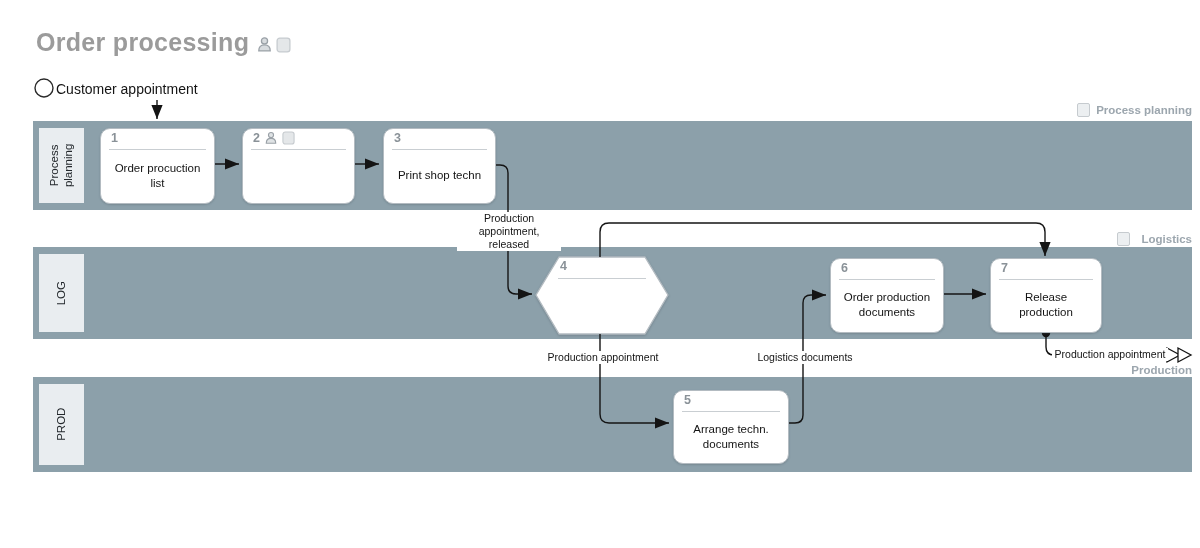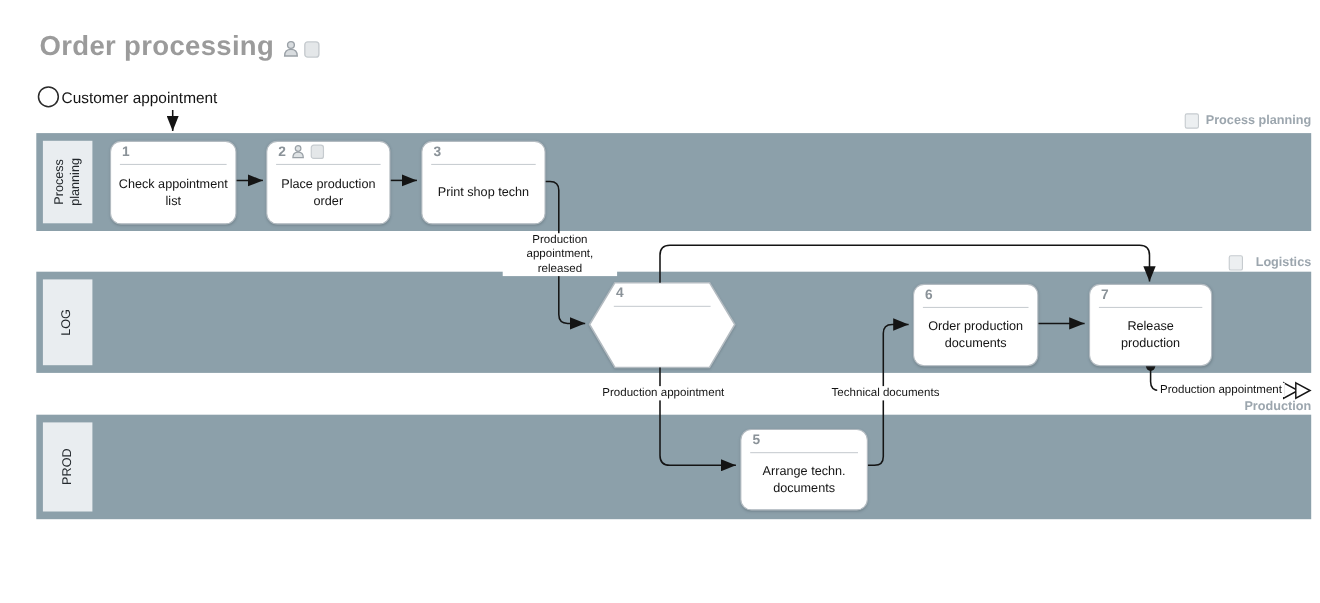--- a/index.html
+++ b/index.html
@@ -145,42 +145,40 @@
     </g>
   </svg>
 
   <div class="start-label">Customer appointment</div>
 
   <div class="task n1">
     <div class="num-row">
         <span>1</span>
       </div>
     <div class="sep"></div>
-    <div class="task-label">Check appointment
+    <div class="task-label">Order procuction
 list</div>
   </div>
 
   <div class="task n2">
     <div class="num-row">
       <span>2</span>
       <span class="icon">
         <svg width="14" height="14" viewBox="0 0 16 16">
             <circle cx="8" cy="4.6" r="2.9" fill="#DFE3E5" stroke="#9AA1A7" stroke-width="1.3"></circle>
             <path d="M2.6,14 q0,-5.6 5.4,-5.6 q5.4,0 5.4,5.6 z" fill="#DFE3E5" stroke="#9AA1A7" stroke-width="1.3"></path>
           </svg>
       </span>
       <span class="icon">
         <svg width="13" height="14" viewBox="0 0 14 15">
             <rect x="1" y="1" width="12" height="13" rx="2.5" fill="#E4E7E9" stroke="#C6CBCF" stroke-width="1.2"></rect>
           </svg>
       </span>
     </div>
     <div class="sep"></div>
-    <div class="task-label">Place production
-order</div>
   </div>
 
   <div class="task n3">
     <div class="num-row">
         <span>3</span>
       </div>
     <div class="sep"></div>
     <div class="task-label">Print shop techn</div>
   </div>
 
@@ -215,16 +213,16 @@
       </div>
     <div class="sep"></div>
     <div class="task-label">Release
 production</div>
   </div>
 
   <div class="edge-label lbl-released">Production
 appointment,
 released</div>
   <div class="edge-label lbl-prod-appt">Production appointment</div>
-  <div class="edge-label lbl-tech-docs">Technical documents</div>
+  <div class="edge-label lbl-tech-docs">Logistics documents</div>
   <div class="edge-label lbl-interface">Production appointment</div>
 
 </div>
 
 </body></html>

